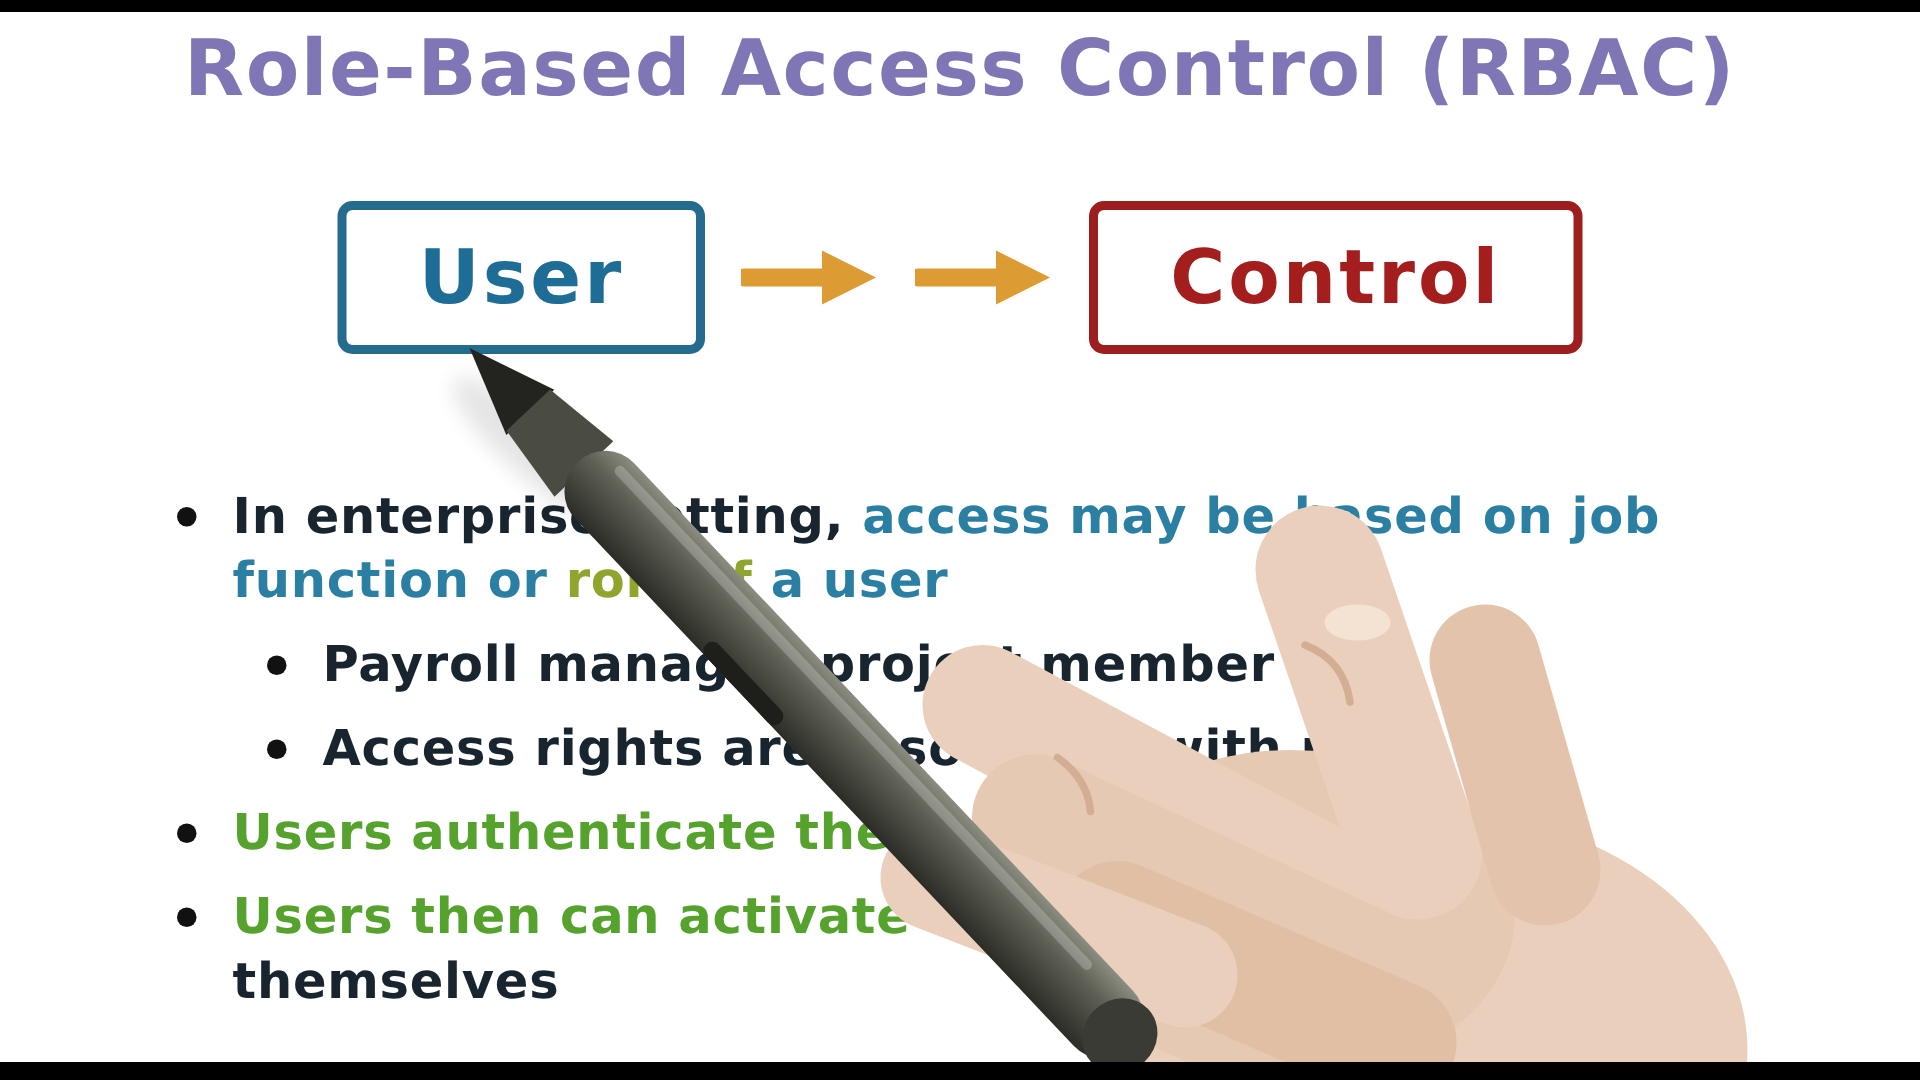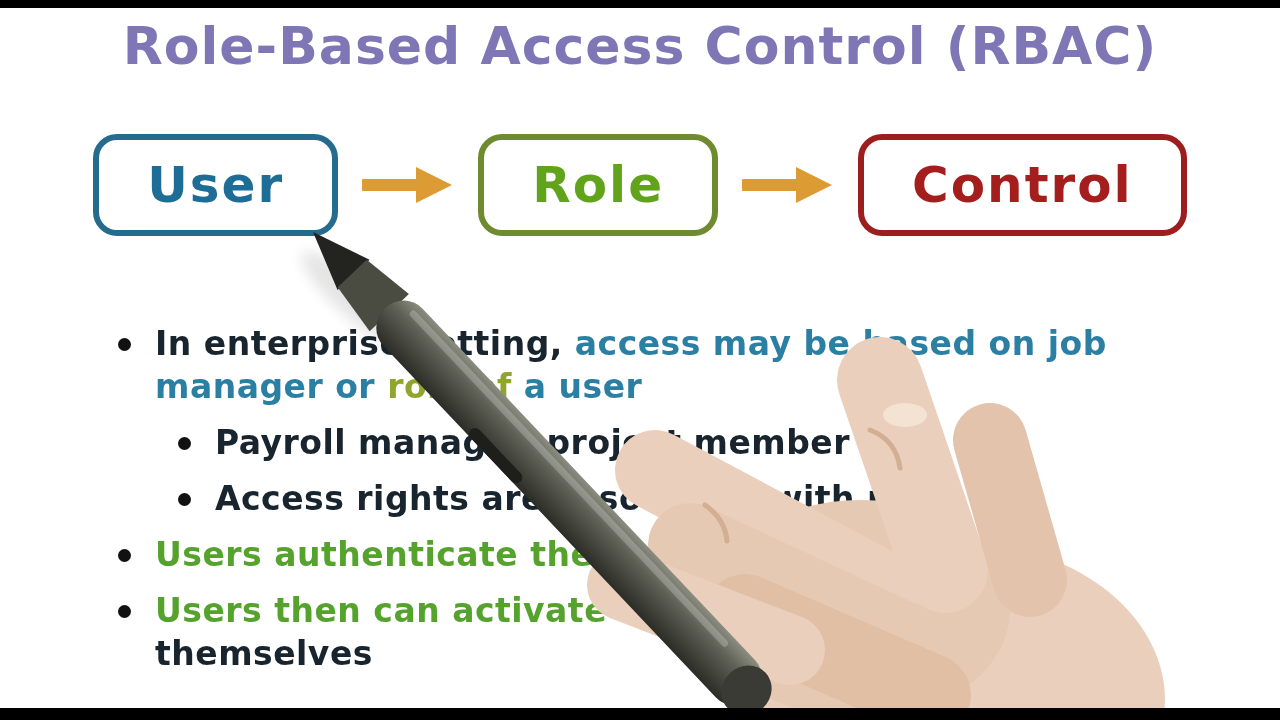--- a/index.html
+++ b/index.html
@@ -14,21 +14,21 @@
   .title{
     position:absolute;top:16px;left:0;width:1280px;text-align:center;
     font-size:52px;font-weight:700;letter-spacing:1px;white-space:nowrap;
   }
 
   .flow{
     position:absolute;top:134px;left:0;width:1280px;
     display:flex;justify-content:center;align-items:center;gap:24px;
   }
   .node{
-    border:6px solid #000;border-radius:24px;
+    border:6px solid #000;border-radius:10px;
     padding:16px 48px;font-size:50px;font-weight:700;letter-spacing:2px;
     background:#fff;
   }
   .arrow{flex:none;display:block;}
 
   .bullets{position:absolute;left:118px;top:322px;width:1070px;z-index:2;}
   .bullet-item{display:flex;align-items:flex-start;margin-bottom:13px;}
   .bullet-item.level2{margin-left:60px;}
   .dot{
     flex:none;width:13px;height:13px;border-radius:50%;background:#111;
@@ -47,32 +47,31 @@
 <div class="bar bottom"></div>
 
 <div class="title" style="color: rgb(127, 118, 181);">Role-Based Access Control (RBAC)</div>
 
 <div class="flow" id="flow">
     <div class="node" style="color: rgb(30, 109, 150); border-color: rgb(37, 107, 142);">User</div>
     <svg class="arrow" width="92" height="44" viewBox="0 0 92 44">
       <line x1="2" y1="22" x2="60" y2="22" stroke="#dd9b33" stroke-width="12" stroke-linecap="round"></line>
       <polygon points="54,4 90,22 54,40" fill="#dd9b33"></polygon>
     </svg>
-    <div class="node" style="color: rgb(97, 164, 28); border-color: rgb(110, 139, 48);">Role</div>
     <svg class="arrow" width="92" height="44" viewBox="0 0 92 44">
       <line x1="2" y1="22" x2="60" y2="22" stroke="#dd9b33" stroke-width="12" stroke-linecap="round"></line>
       <polygon points="54,4 90,22 54,40" fill="#dd9b33"></polygon>
     </svg>
     <div class="node" style="color: rgb(164, 30, 30); border-color: rgb(156, 30, 30);">Control</div>
   </div>
 
 <div class="bullets" id="bullets">
     <div class="bullet-item">
       <span class="dot"></span>
-      <div class="bullet-text"><span style="color: rgb(24, 36, 46);">In enterprise setting, </span><span style="color: rgb(43, 127, 163);">access may be based on job</span><br><span style="color: rgb(43, 127, 163);">manager or </span><span style="color: rgb(143, 165, 46);">role of </span><span style="color: rgb(43, 127, 163); text-align: right;">a user</span></div>
+      <div class="bullet-text"><span style="color: rgb(24, 36, 46);">In enterprise setting, </span><span style="color: rgb(43, 127, 163);">access may be based on job</span><br><span style="color: rgb(43, 127, 163);">function or </span><span style="color: rgb(143, 165, 46);">role of </span><span style="color: rgb(43, 127, 163); text-align: right;">a user</span></div>
     </div>
     <div class="bullet-item level2">
       <span class="dot"></span>
       <div class="bullet-text"><span style="color: rgb(24, 36, 46);">Payroll manager, project member etc.</span></div>
     </div>
     <div class="bullet-item level2">
       <span class="dot"></span>
       <div class="bullet-text"><span style="color: rgb(24, 36, 46);">Access rights are associated with roles</span></div>
     </div>
     <div class="bullet-item">

